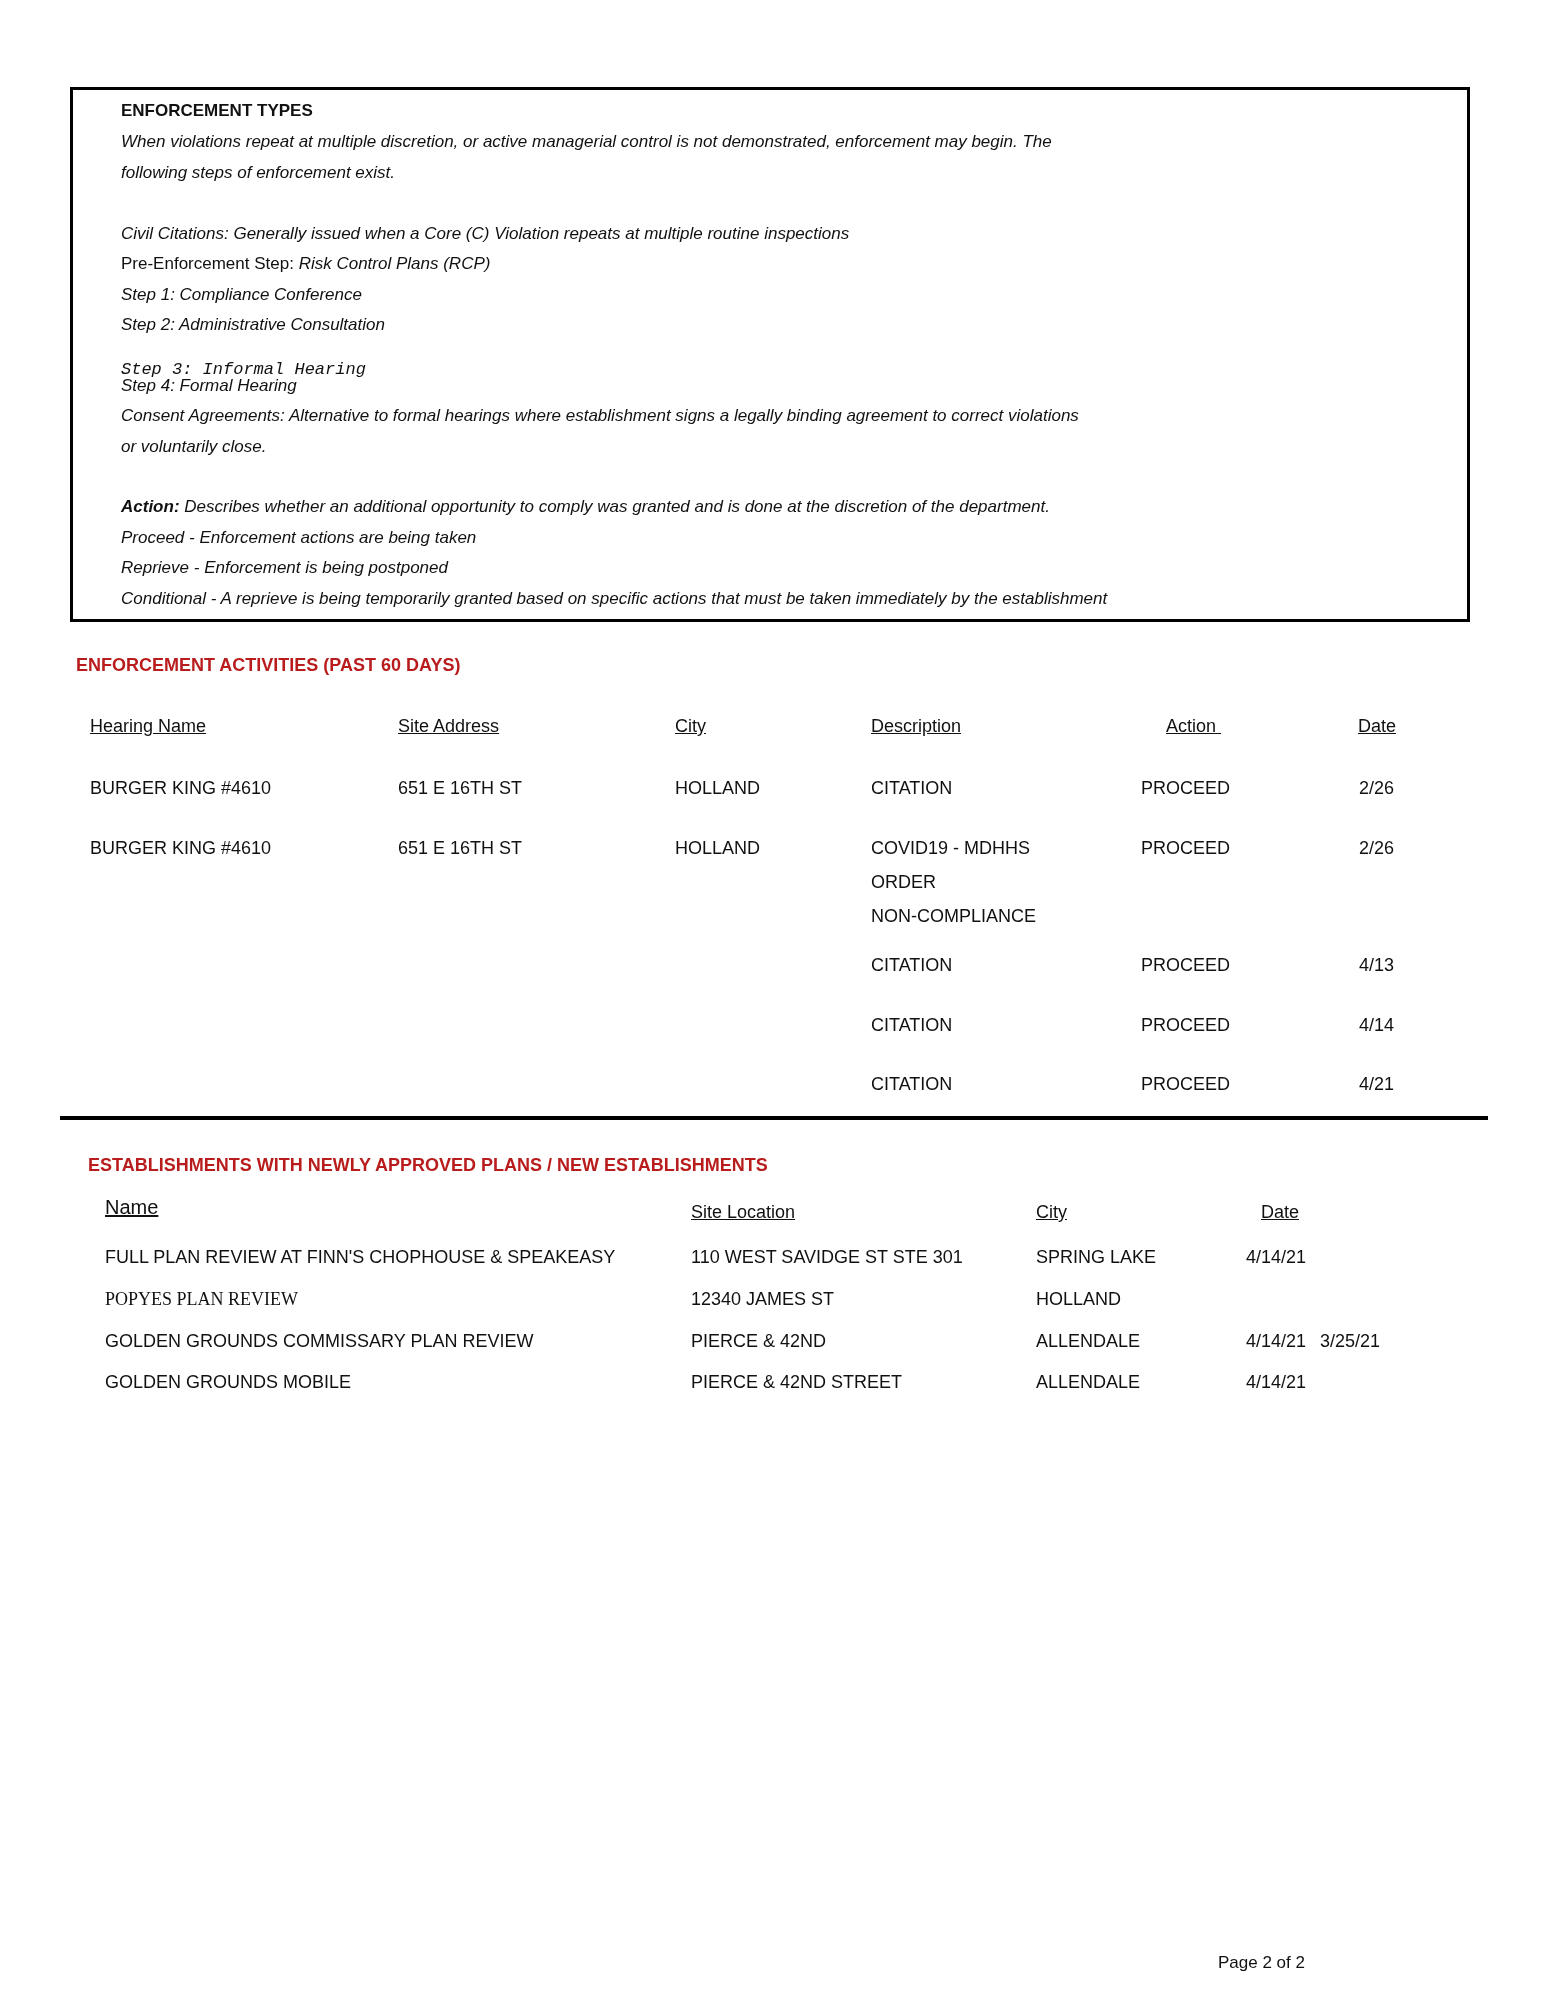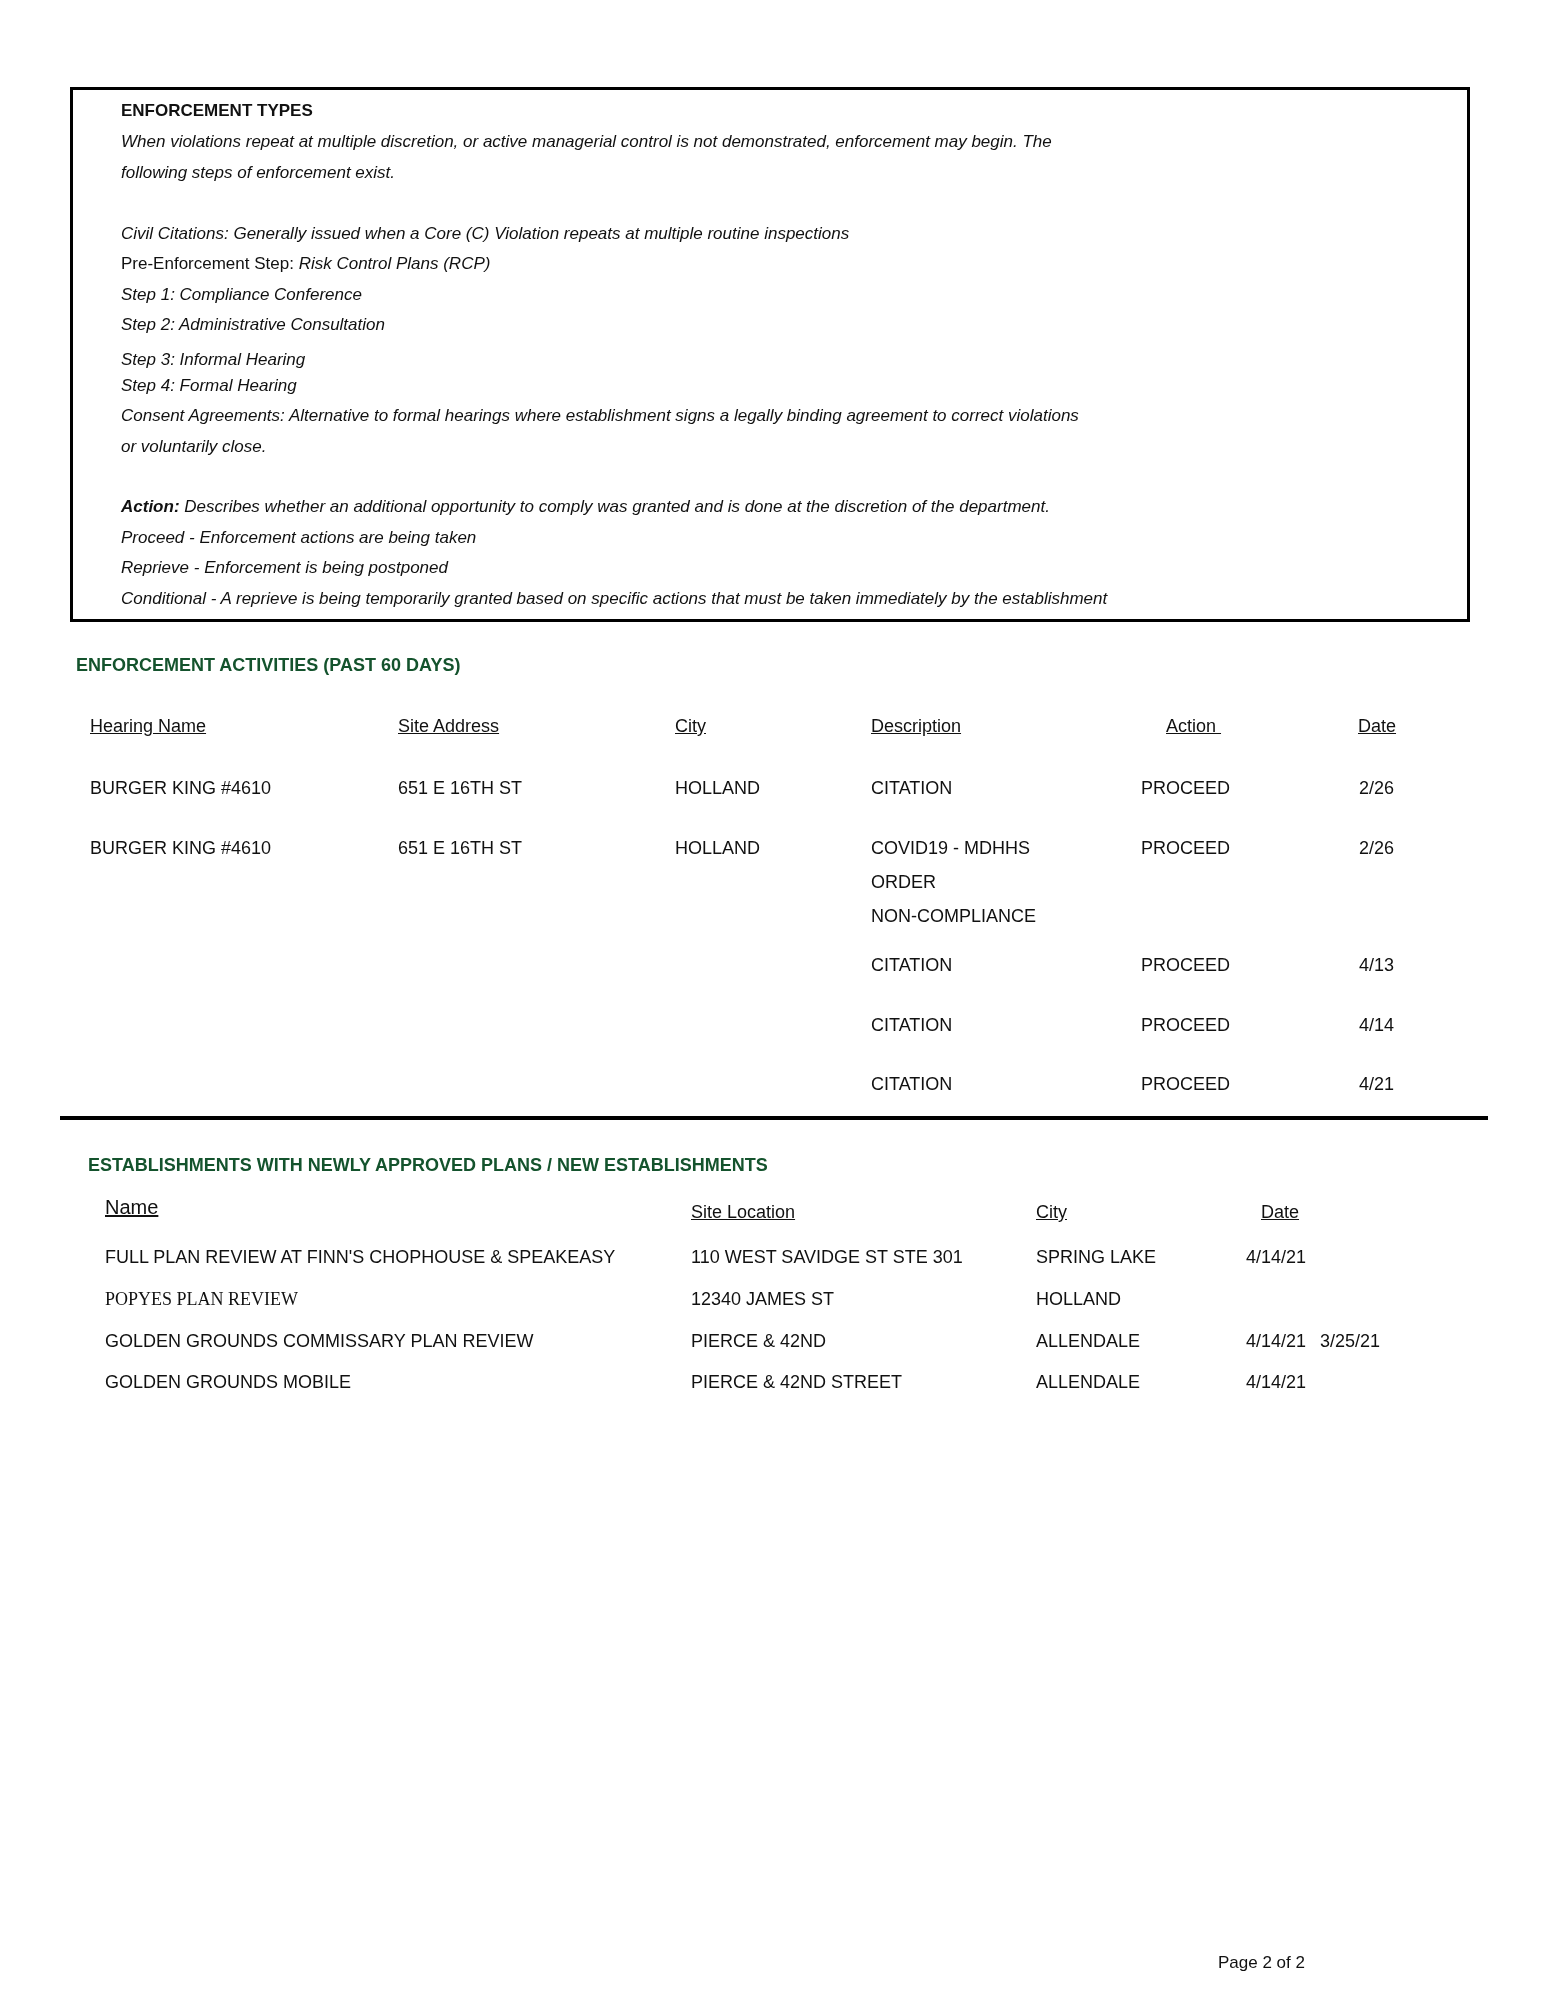--- a/index.html
+++ b/index.html
@@ -1,38 +1,38 @@
 <!DOCTYPE html>
 <html><head>
 <meta charset="utf-8">
 <style>
   html, body { margin:0; padding:0; background:#ffffff; }
   body { width:1545px; height:2000px; position:relative; font-family:"Liberation Sans", sans-serif; color:#111; overflow:hidden; }
   .box { position:absolute; left:70px; top:87px; width:1400px; height:535px; border:3px solid #000; box-sizing:border-box; }
   .bline { position:absolute; left:121px; font-size:17px; line-height:20px; white-space:nowrap; }
   .it { font-style:italic; }
   .b { font-weight:bold; }
-  .heading { position:absolute; font-size:18px; font-weight:bold; color:#14532d; white-space:nowrap;text-align:center; }
+  .heading { position:absolute; font-size:18px; font-weight:bold; color:#b91c1c; white-space:nowrap;text-align:center; }
   .th { position:absolute; font-size:18px; text-decoration:underline; white-space:nowrap; }
   .td { position:absolute; font-size:18px; white-space:nowrap; }
   .sep { position:absolute; left:60px; top:1116px; width:1428px; height:4px; background:#000; }
   .footer { position:absolute; left:1218px; top:1913px; font-size:17px;margin-top:40px; }
 </style>
 </head>
 <body>
 
 <div class="box"></div>
 <div class="bline b" style="top:101px;">ENFORCEMENT TYPES</div>
 <div class="bline it" style="top:132px;">When violations repeat at multiple discretion, or active managerial control is not demonstrated, enforcement may begin. The</div>
 <div class="bline it" style="top:163px;">following steps of enforcement exist.</div>
 <div class="bline it" style="top:224px;">Civil Citations: Generally issued when a Core (C) Violation repeats at multiple routine inspections</div>
 <div class="bline" style="top:254px;"><span>Pre-Enforcement Step: </span><span class="it">Risk Control Plans (RCP)</span></div>
 <div class="bline it" style="top:285px;">Step 1: Compliance Conference</div>
 <div class="bline it" style="top:315px;">Step 2: Administrative Consultation</div>
-<div class="bline it" style="top:350px;">Step 3: Informal Hearing</div>
+<div class="bline it" style="top:360px;font-family:Liberation Mono, monospace;">Step 3: Informal Hearing</div>
 <div class="bline it" style="top:376px;">Step 4: Formal Hearing</div>
 <div class="bline it" style="top:406px;">Consent Agreements: Alternative to formal hearings where establishment signs a legally binding agreement to correct violations</div>
 <div class="bline it" style="top:437px;">or voluntarily close.</div>
 <div class="bline it" style="top:497px;"><span class="b">Action:</span><span> Describes whether an additional opportunity to comply was granted and is done at the discretion of the department.</span></div>
 <div class="bline it" style="top:528px;">Proceed - Enforcement actions are being taken</div>
 <div class="bline it" style="top:558px;">Reprieve - Enforcement is being postponed</div>
 <div class="bline it" style="top:589px;">Conditional - A reprieve is being temporarily granted based on specific actions that must be taken immediately by the establishment</div>
 
 <div class="heading" style="left:76px; top:655px;">ENFORCEMENT ACTIVITIES (PAST 60 DAYS)</div>
 

